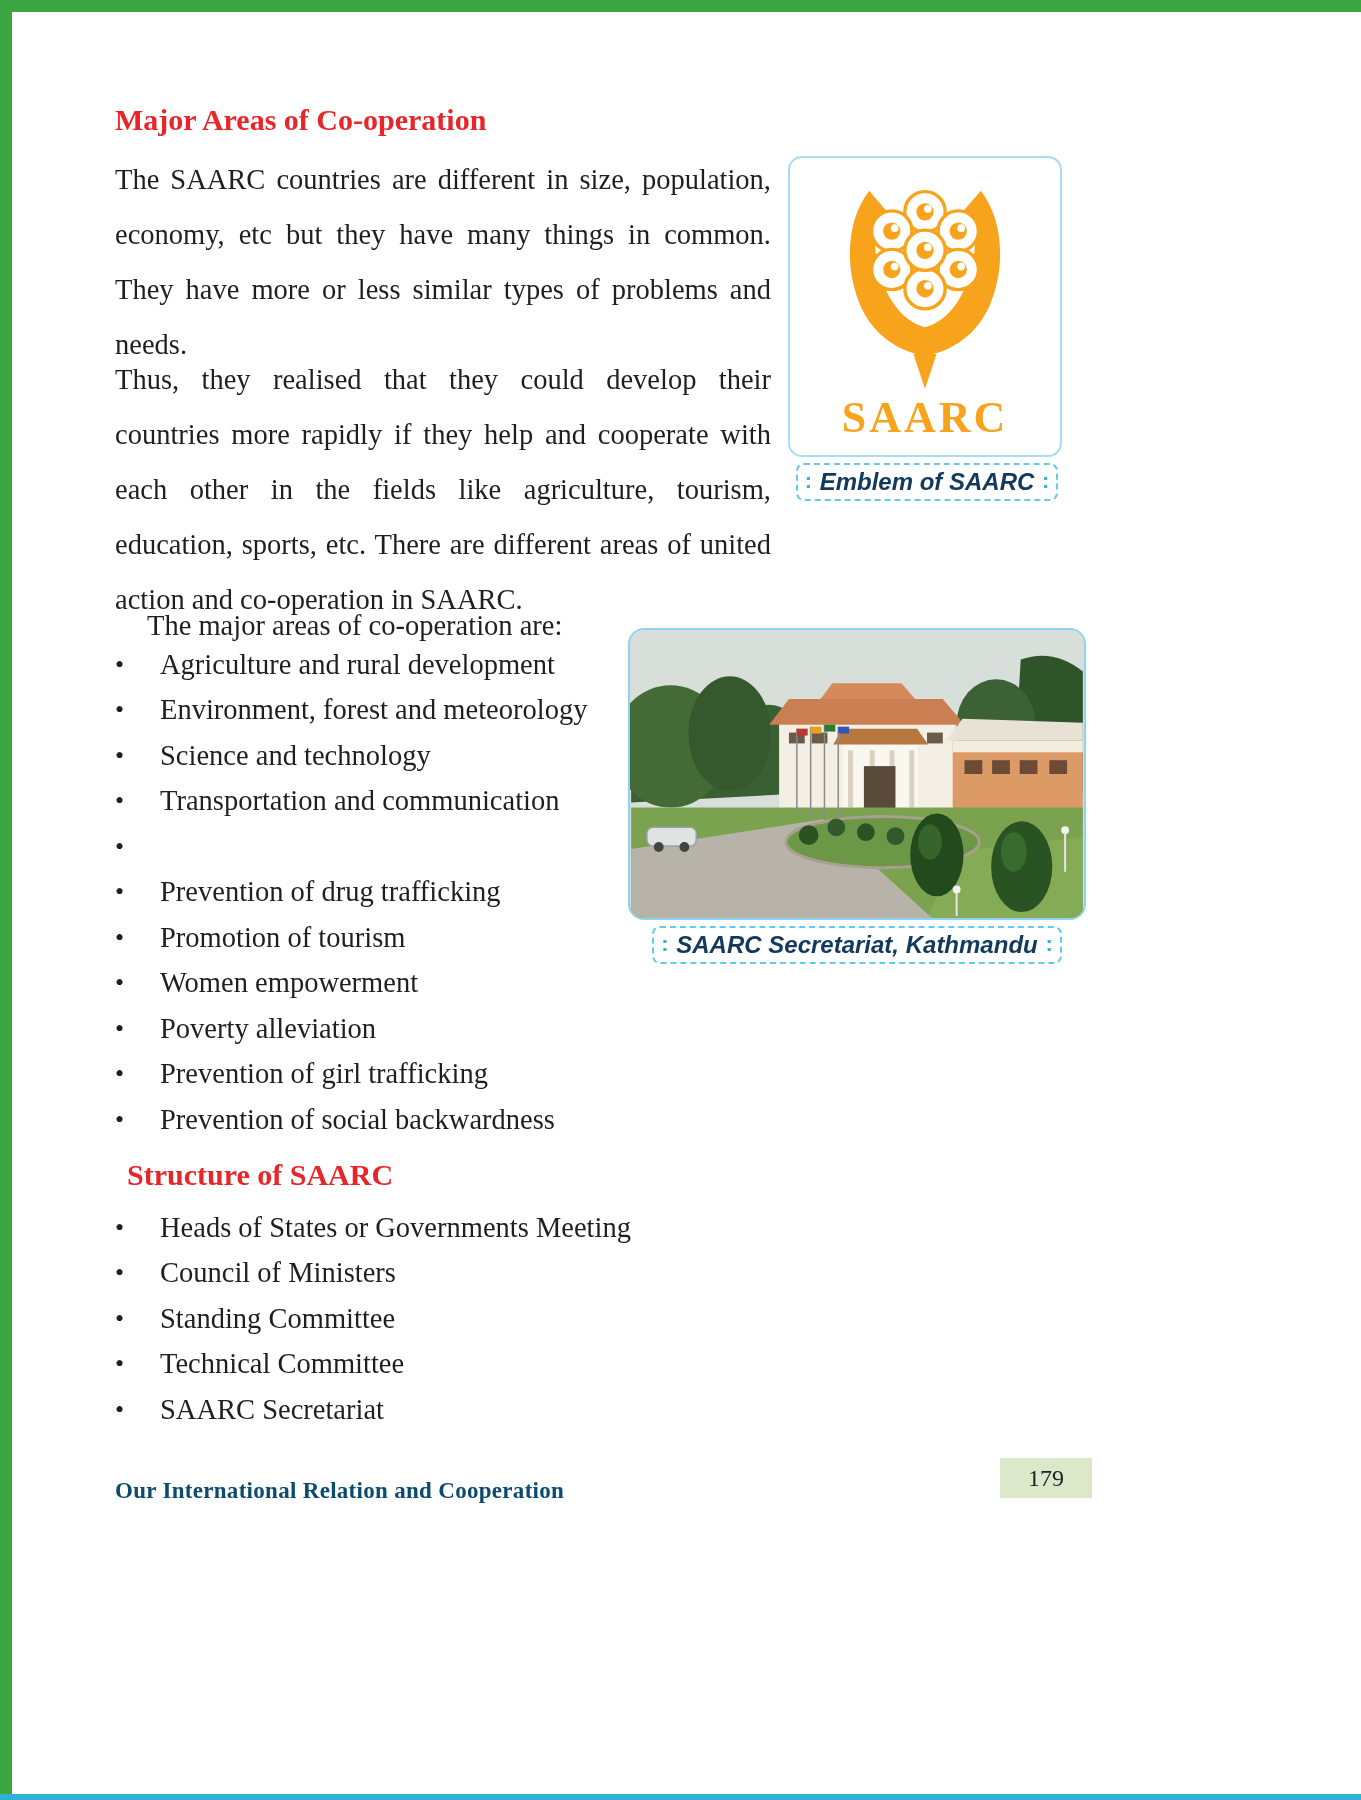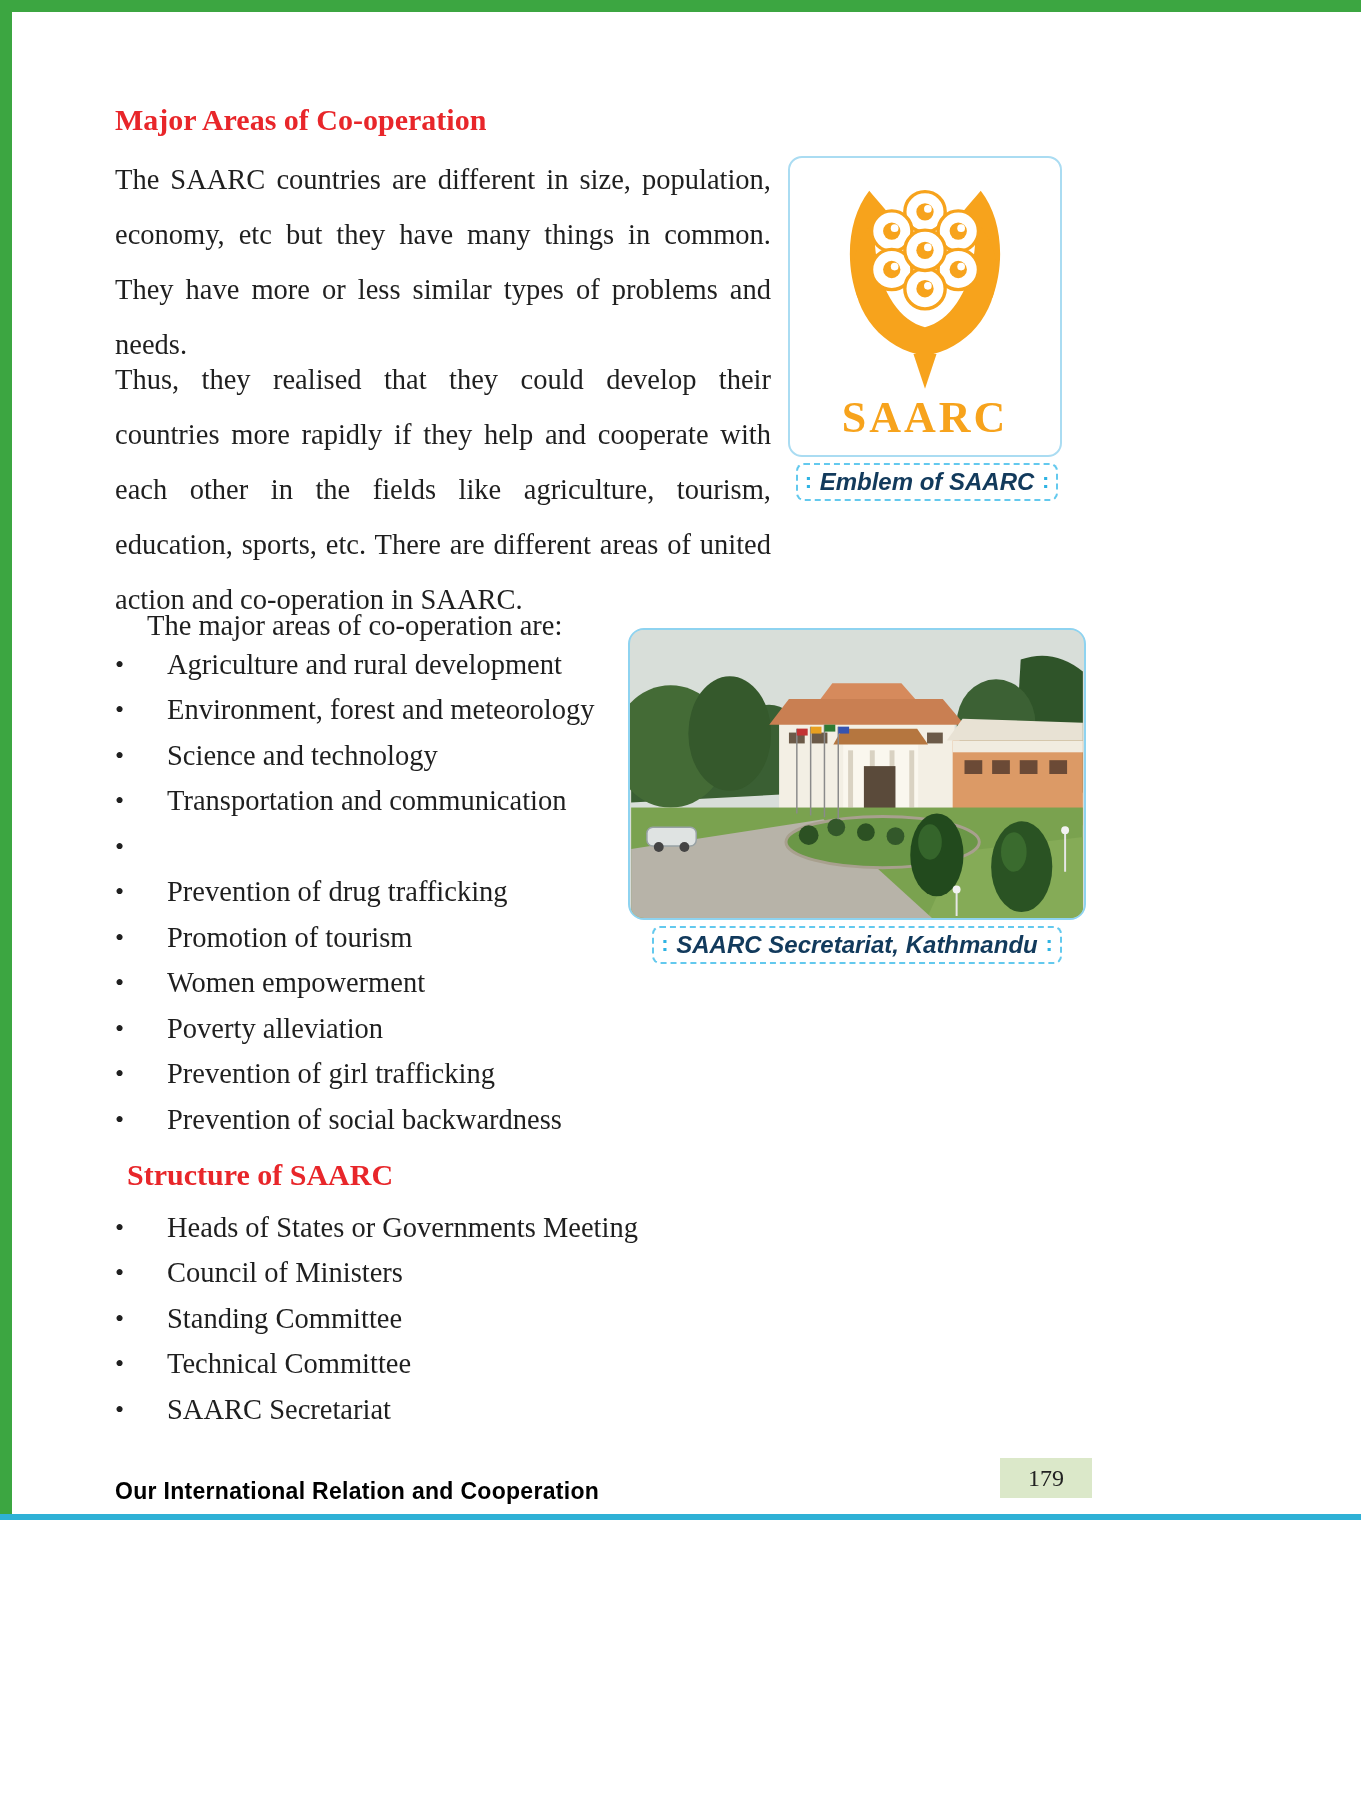--- a/index.html
+++ b/index.html
@@ -1,17 +1,17 @@
 <!DOCTYPE html>
 <html><head>
 <meta charset="utf-8">
 <style>
   html,body{margin:0;padding:0;background:#ffffff;}
   .page{
-    position:relative;width:1361px;height:1520px;background:#ffffff;
+    position:relative;width:1361px;height:1800px;background:#ffffff;
     font-family:"Liberation Serif", serif;color:#1f1f1f;overflow:hidden;
   }
   .edge-top{position:absolute;top:0;left:0;right:0;height:12px;background:#3ca641;}
   .edge-left{position:absolute;top:0;left:0;bottom:0;width:12px;background:#3ca641;}
   .edge-bottom{position:absolute;bottom:0;left:0;right:0;height:6px;background:#2fb1d6;}
 
   .red-heading{
     position:absolute;margin:0;font-size:30px;font-weight:bold;color:#e8262a;
     font-family:"Liberation Serif", serif;
   }
@@ -24,21 +24,21 @@
   }
   #para1{left:115px;top:152px;width:656px;}
   #para2{left:115px;top:352px;width:656px;}
   #intro{left:115px;top:598px;width:700px;text-align:left;margin-left:32px;}
 
   ul.bullet-list{position:absolute;list-style:none;margin:0;padding:0;}
   #coop-list{left:115px;top:642px;width:520px;}
   #structure-list{left:115px;top:1205px;width:650px;}
   ul.bullet-list li{display:flex;height:45.5px;align-items:center;font-size:28.5px;}
   ul.bullet-list .bullet{width:45px;flex:0 0 45px;font-size:26px;}
-  ul.bullet-list .li-text{white-space:nowrap;margin-left:7px;}
+  ul.bullet-list .li-text{white-space:nowrap;}
 
   
   .emblem-figure{position:absolute;left:788px;top:156px;width:278px;text-align:center;}
   .emblem-box{
     width:274px;height:301px;background:#ffffff;border:2px solid #aadcf2;
     border-radius:14px;box-sizing:border-box;display:flex;flex-direction:column;
     align-items:center;justify-content:flex-start;padding-top:0;
   }
   .emblem-word{
     font-family:"Liberation Serif", serif;font-weight:bold;font-size:44px;
@@ -60,22 +60,22 @@
   
   .photo-figure{position:absolute;left:620px;top:628px;width:458px;text-align:center;padding-left:8px;}
   .photo{
     width:458px;height:292px;border:2px solid #8ed3f0;border-radius:16px;
     overflow:hidden;box-sizing:border-box;background:#d8ded9;
   }
   .photo svg{display:block;}
 
   
   .footer-title{
-    position:absolute;left:115px;top:1478px;font-family:Liberation Sans, sans-serif;
-    font-weight:bold;font-size:23px;color:#000000;letter-spacing:.3px;
+    position:absolute;left:115px;top:1478px;font-family:Liberation Serif, serif;
+    font-weight:bold;font-size:23px;color:#0c4a6e;letter-spacing:.3px;
   }
   .page-number{
     position:absolute;left:1000px;top:1458px;width:92px;height:40px;background:#dbe8c9;
     font-size:24px;color:#222;display:flex;align-items:center;justify-content:center;
     font-family:"Liberation Serif", serif;
   }
 </style>
 </head>
 <body>
 

